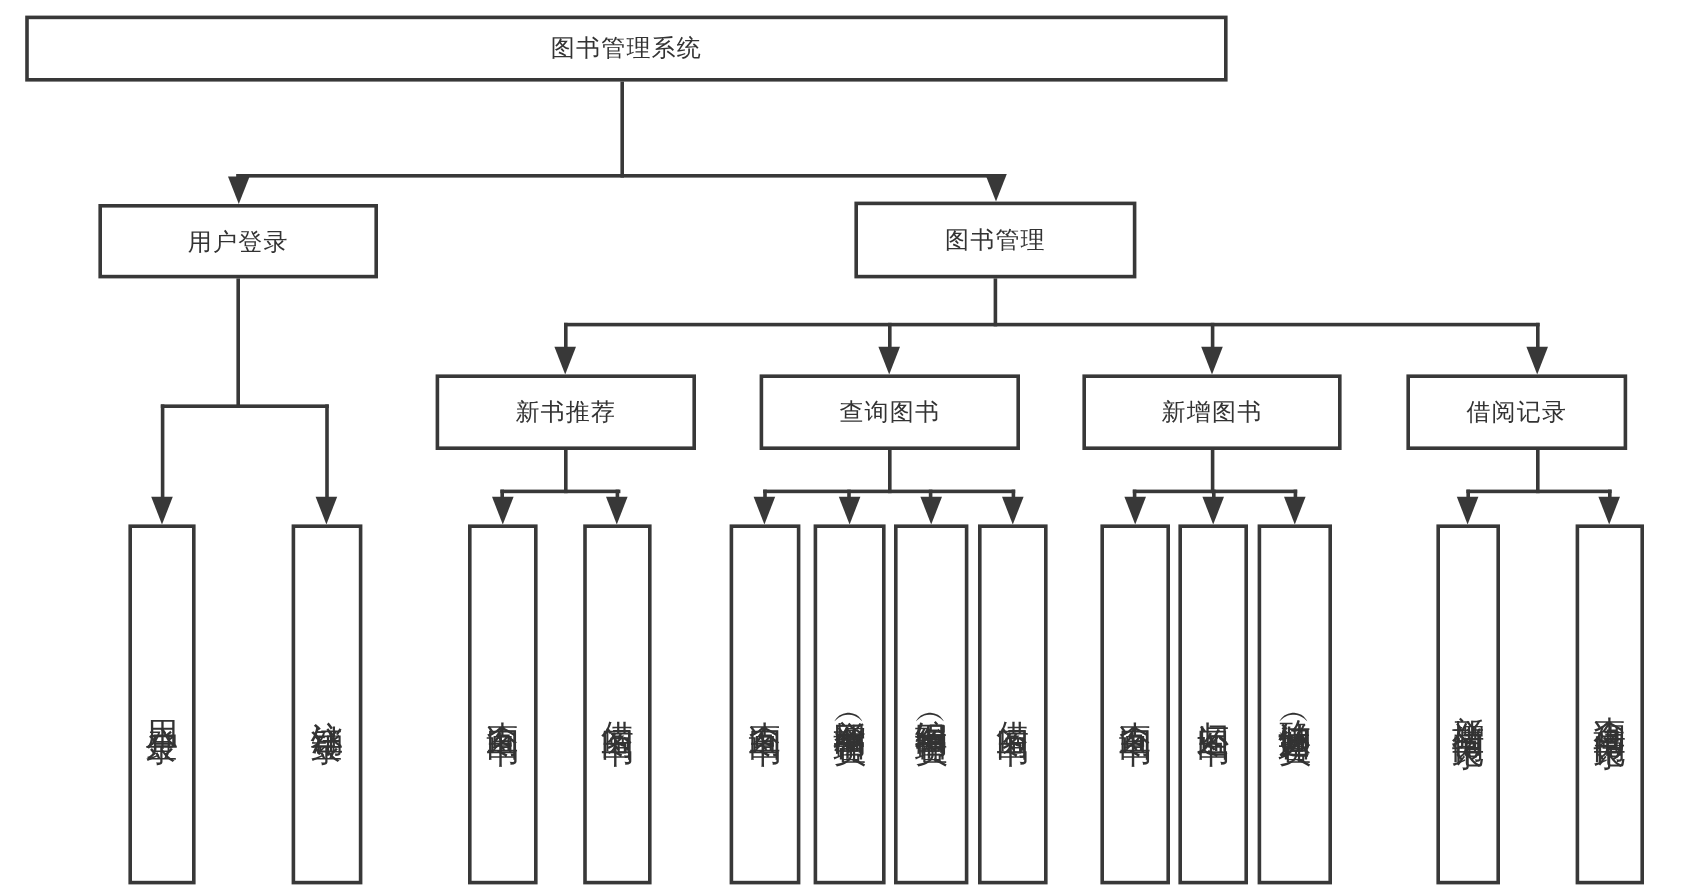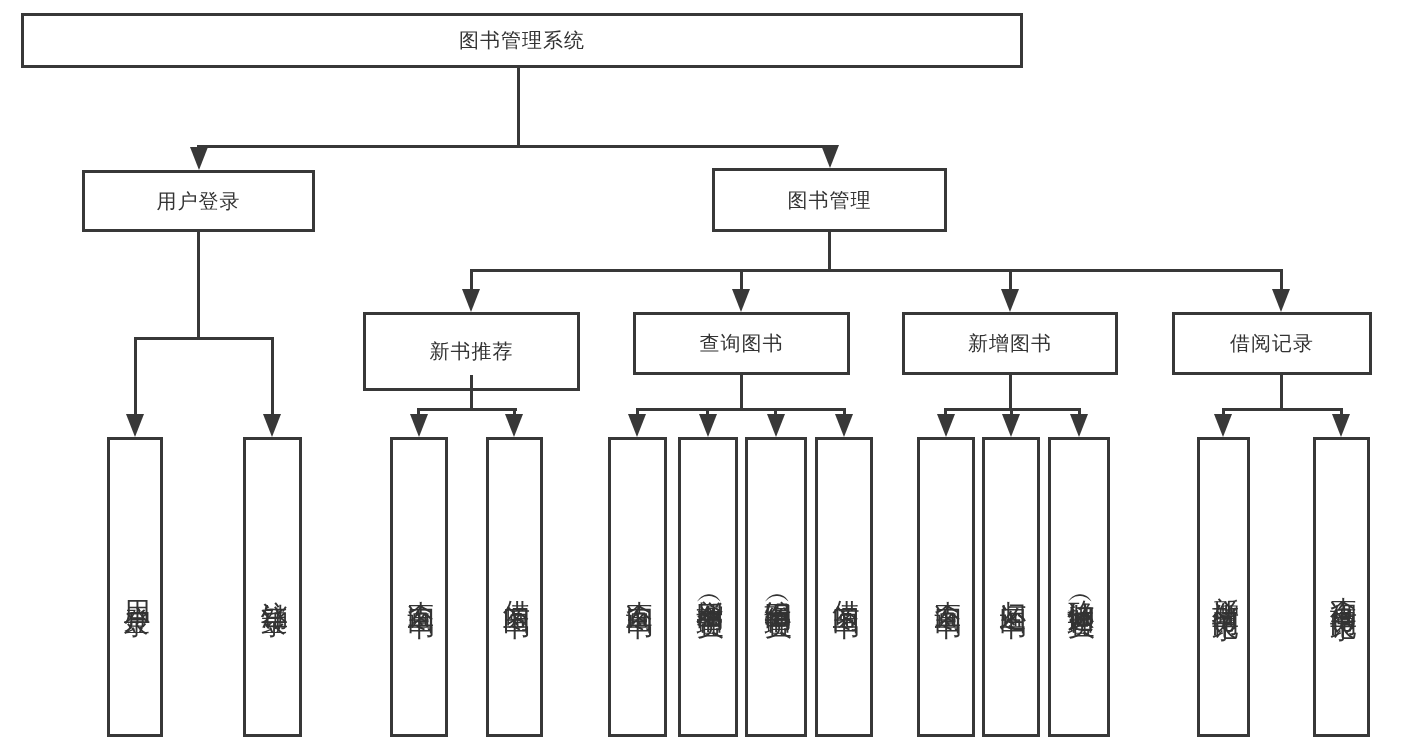--- a/index.html
+++ b/index.html
@@ -1,20 +1,20 @@
 <!DOCTYPE html>
 <html><head>
 <meta charset="utf-8">
 <title>图书管理系统</title>
 <style>
   html,body { margin:0; padding:0; background:#ffffff; }
   #stage {
     position:relative; width:1405px; height:747px;
     background:#ffffff; overflow:hidden;
-    font-family:Liberation Mono, monospace;
+    font-family:Liberation Serif, serif;
     color:#333333;
   }
   
   .hbox {
     position:absolute; box-sizing:border-box;
     border:3px solid #383838; background:#ffffff;
     display:flex; align-items:center; justify-content:center;
     font-size:20px; letter-spacing:1px; color:#333333;
   }
   
@@ -78,30 +78,30 @@
   <div class="h" style="left:470px; top:269px; width:813px;"></div>
   <div class="v" style="left:470px; top:269px; height:22px;"></div>
   <div class="arr" style="left:462px; top:289px;"></div>
   <div class="v" style="left:740px; top:269px; height:22px;"></div>
   <div class="arr" style="left:732px; top:289px;"></div>
   <div class="v" style="left:1009px; top:269px; height:22px;"></div>
   <div class="arr" style="left:1001px; top:289px;"></div>
   <div class="v" style="left:1280px; top:269px; height:22px;"></div>
   <div class="arr" style="left:1272px; top:289px;"></div>
 
-  <div class="hbox" style="left:363px; top:312px; width:217px; height:79px;">
+  <div class="hbox" style="left:363px; top:312px; width:217px; height:63px;">
     <span>新书推荐</span>
   </div>
   <div class="hbox" style="left:633px; top:312px; width:217px; height:63px;">
     <span>查询图书</span>
   </div>
   <div class="hbox" style="left:902px; top:312px; width:216px; height:63px;">
     <span>新增图书</span>
   </div>
-  <div class="hbox" style="left:1172px; top:312px; width:200px; height:63px;text-align:right;">
+  <div class="hbox" style="left:1172px; top:312px; width:184px; height:63px;text-align:right;">
     <span>借阅记录</span>
   </div>
 
   <div class="v" style="left:470px; top:375px; height:36px;"></div>
   <div class="h" style="left:417px; top:408px; width:100px;"></div>
   <div class="v" style="left:417px; top:408px; height:10px;"></div>
   <div class="arr" style="left:410px; top:414px;"></div>
   <div class="v" style="left:513px; top:408px; height:10px;"></div>
   <div class="arr" style="left:505px; top:414px;"></div>
 

